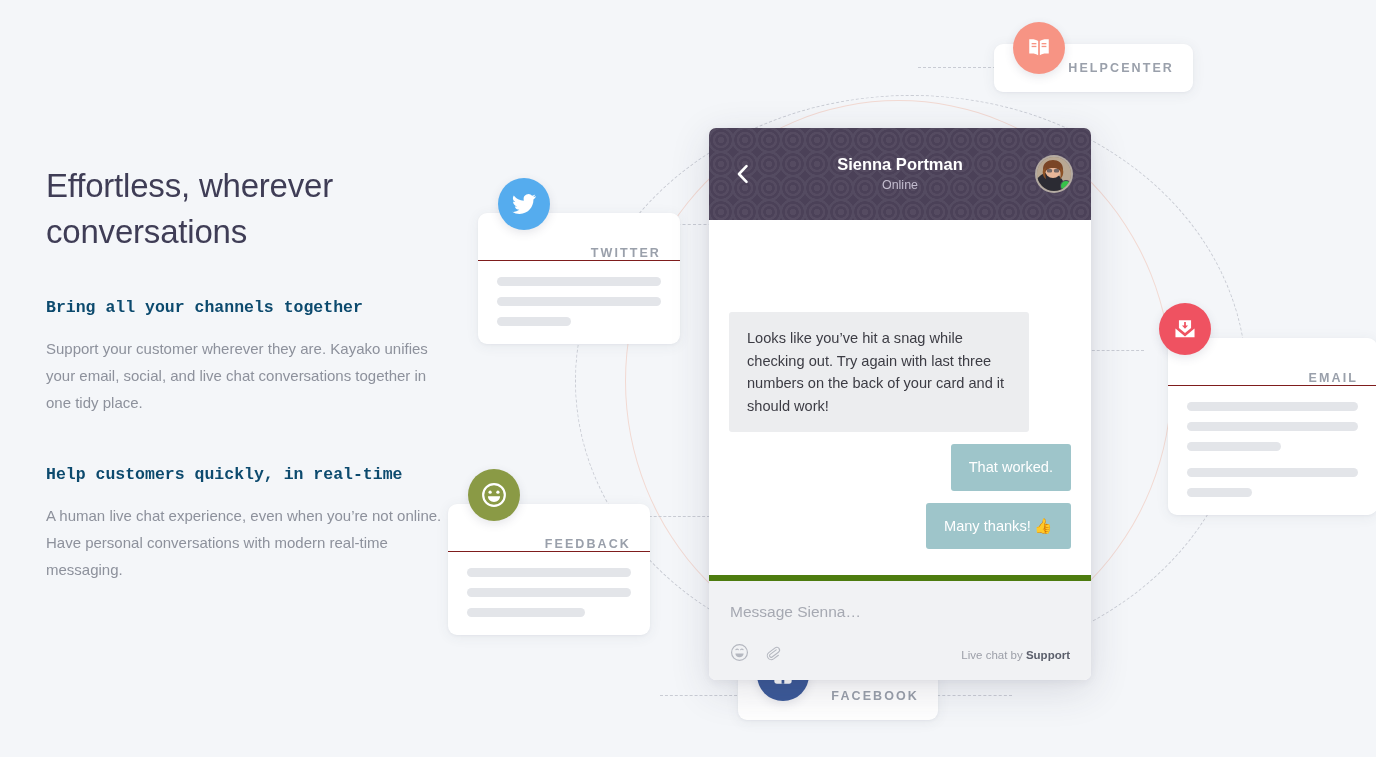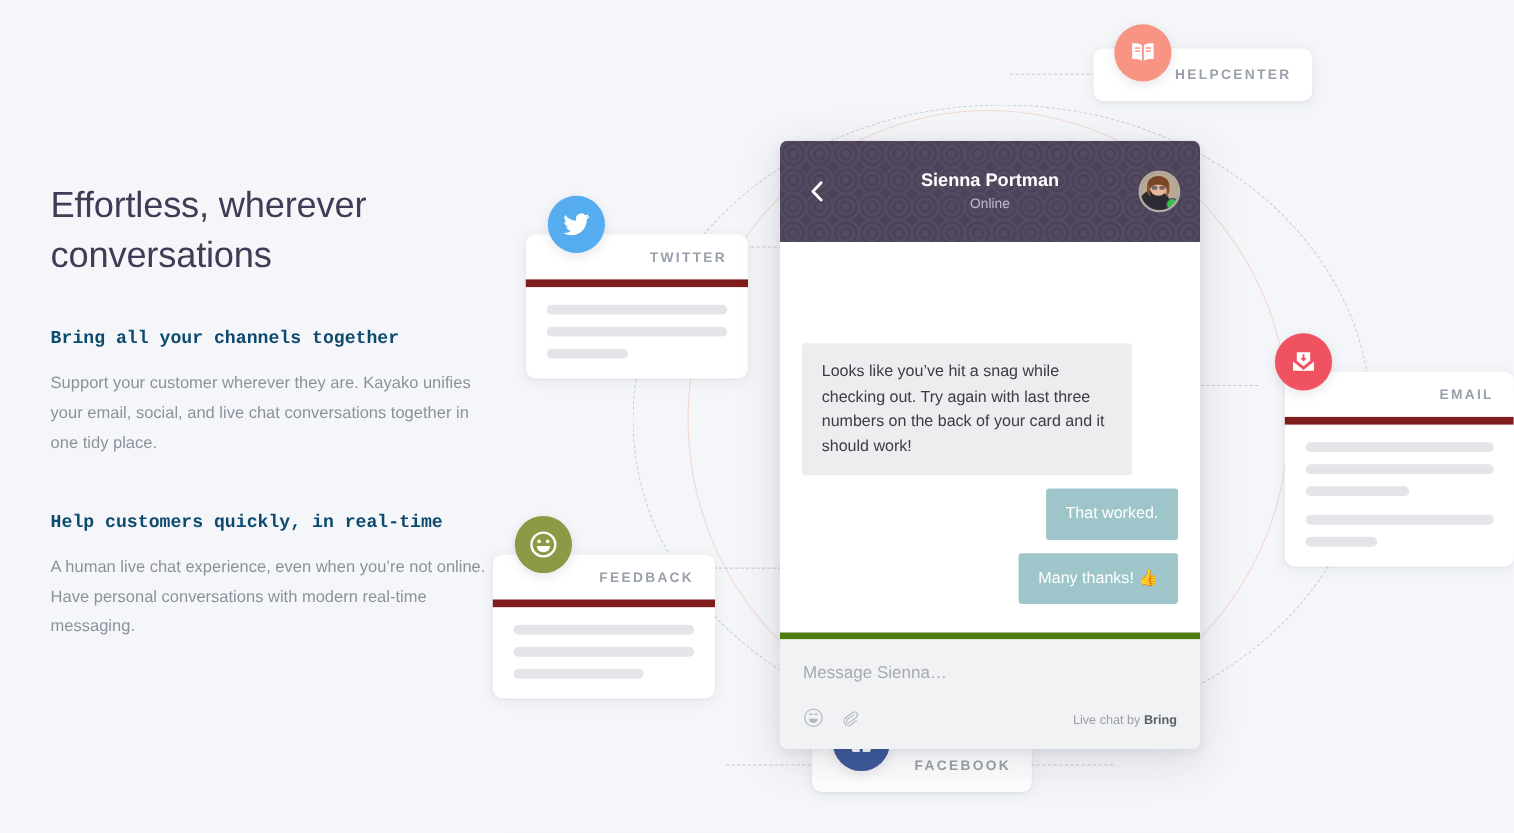--- a/index.html
+++ b/index.html
@@ -74,21 +74,21 @@
     overflow:visible;
   }
   .card .card-head{
     height:48px;
     display:flex;
     align-items:center;
     justify-content:flex-end;
     padding-right:19px;
     box-sizing:border-box;
   }
-  .card.with-body .card-head{ border-bottom:7px solid #7f1d1d; }
+  .card.with-body .card-head{ border-bottom:1px solid #7f1d1d;align-items:flex-end; }
   .card-label{
     font-size:12.5px;
     letter-spacing:2.1px;
     font-weight:600;
     color:#9aa0ab;
     text-transform:uppercase;
   }
   .card-body{
     padding:16px 19px 18px 19px;
   }
@@ -381,20 +381,20 @@
               <path d="M6.8 13.2h10.4c0 2.9-2.3 4.8-5.2 4.8s-5.2-1.9-5.2-4.8z" fill="#b5b8c0"></path>
             </svg>
           </span>
           <span>
             <svg width="19" height="19" viewBox="0 0 24 24" aria-hidden="true">
               <path d="M16.8 7.4 9 15.2a2.3 2.3 0 0 0 3.3 3.3l8.2-8.2a4 4 0 0 0-5.7-5.7l-8.2 8.2a5.8 5.8 0 0 0 8.2 8.2l6.3-6.3" fill="none" stroke="#b5b8c0" stroke-width="1.6" stroke-linecap="round" transform="rotate(8 12 12) scale(0.86) translate(2 2)"></path>
             </svg>
           </span>
         </div>
         <div class="footer-brand">
-          <span>Live chat by </span><b>Bring</b>
+          <span>Live chat by </span><b>Support</b>
         </div>
       </div>
     </div>
 
   </div>
 
 </div>
 
 </body></html>

